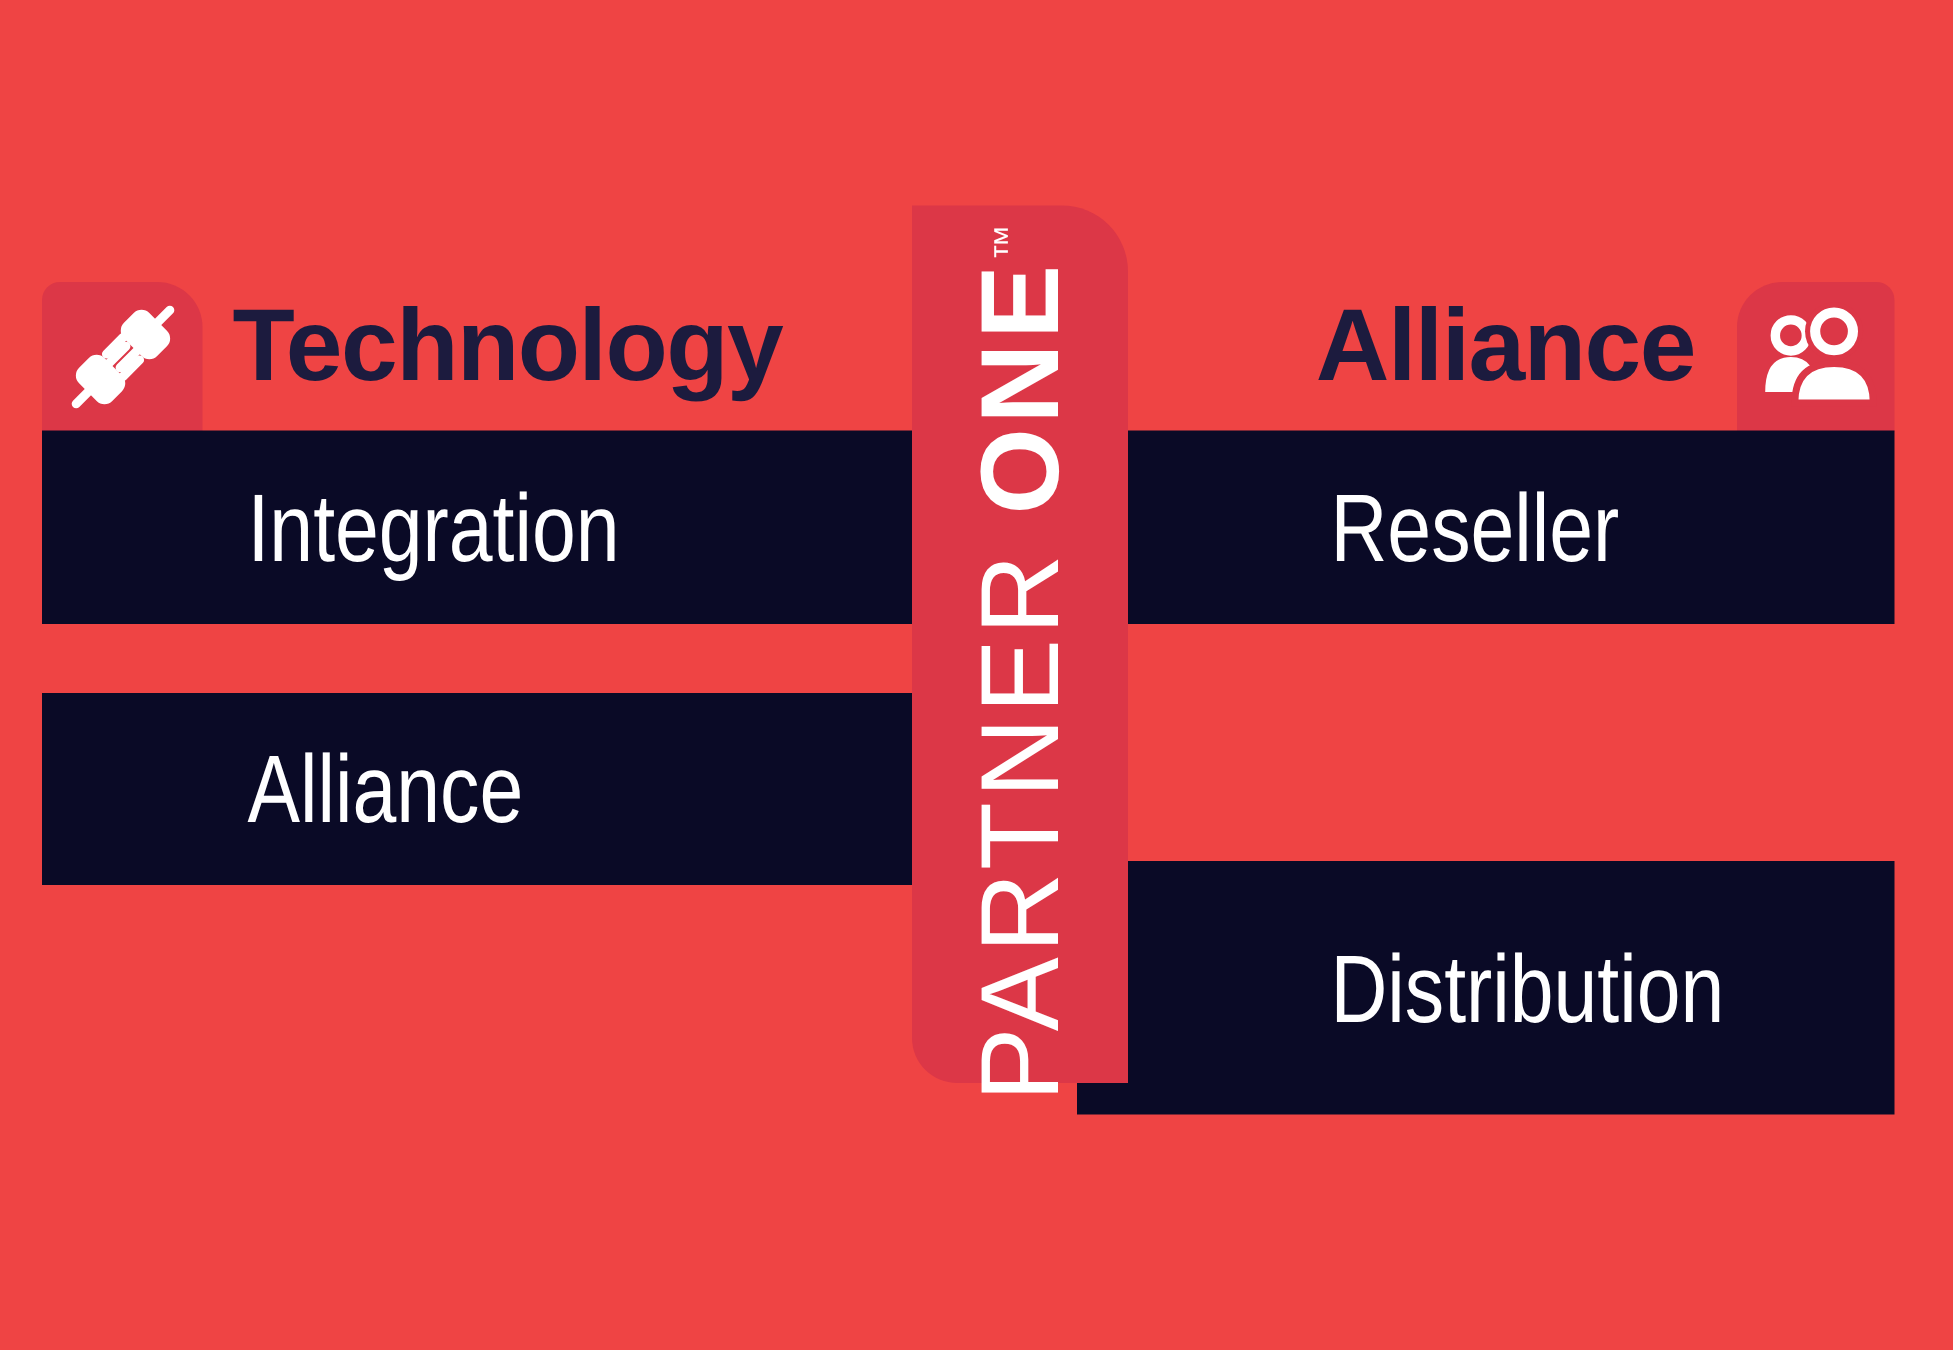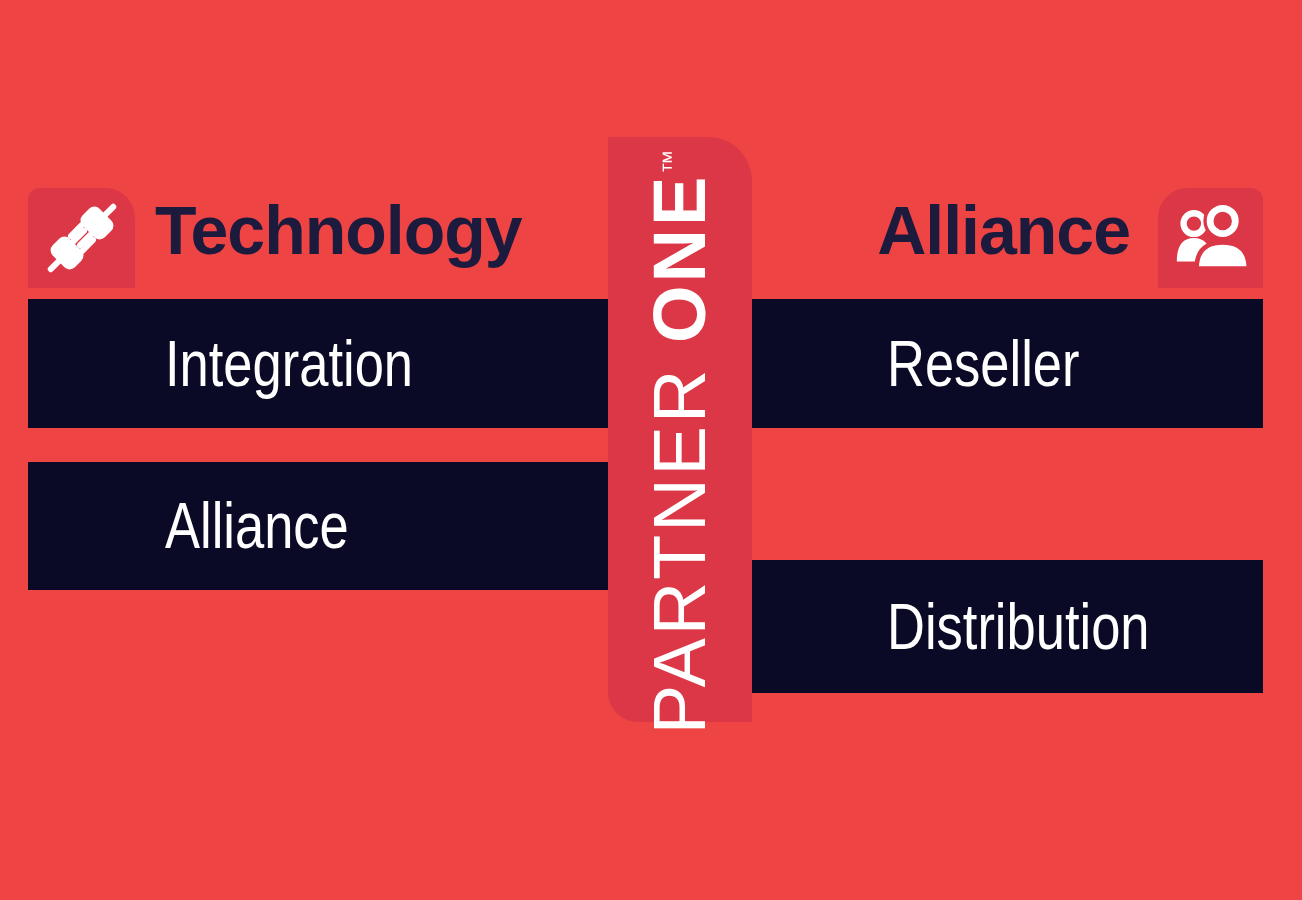--- a/index.html
+++ b/index.html
@@ -24,23 +24,23 @@
   
   .heading{position:absolute;top:196px;font-size:68px;font-weight:700;line-height:1;
     letter-spacing:-1px;color:var(--heading);white-space:nowrap;}
   .heading-left{left:155px;}
   .heading-right{right:172px;}
 
   
   .bar{position:absolute;background:var(--navy);display:flex;align-items:center;z-index:1;}
   .bar-left{left:28px;width:612px;padding-left:137px;}
   .bar-right{left:718px;width:545px;padding-left:169px;}
-  .row1{top:287px;height:129px;margin-top:12px;}
+  .row1{top:287px;height:129px;}
   .row2{top:438px;height:128px;margin-top:24px;}
-  .row3{top:560px;height:133px;}
+  .row3{top:574px;height:169px;}
   .bar-label{color:var(--label);font-size:64px;font-weight:400;line-height:1;
     transform:scaleX(0.82);transform-origin:left center;white-space:nowrap;}
 
   
   .banner{position:absolute;left:608px;top:137px;width:144px;height:585px;
     background:var(--red);border-radius:0 44px 0 30px;z-index:5;}
   .banner-text{position:absolute;left:680px;top:442px;
     transform:translate(-50%,-50%) rotate(-90deg);
     white-space:nowrap;color:#ffffff;font-size:74px;line-height:1;letter-spacing:3px;z-index:6;}
   .brand-light{font-weight:400;}

